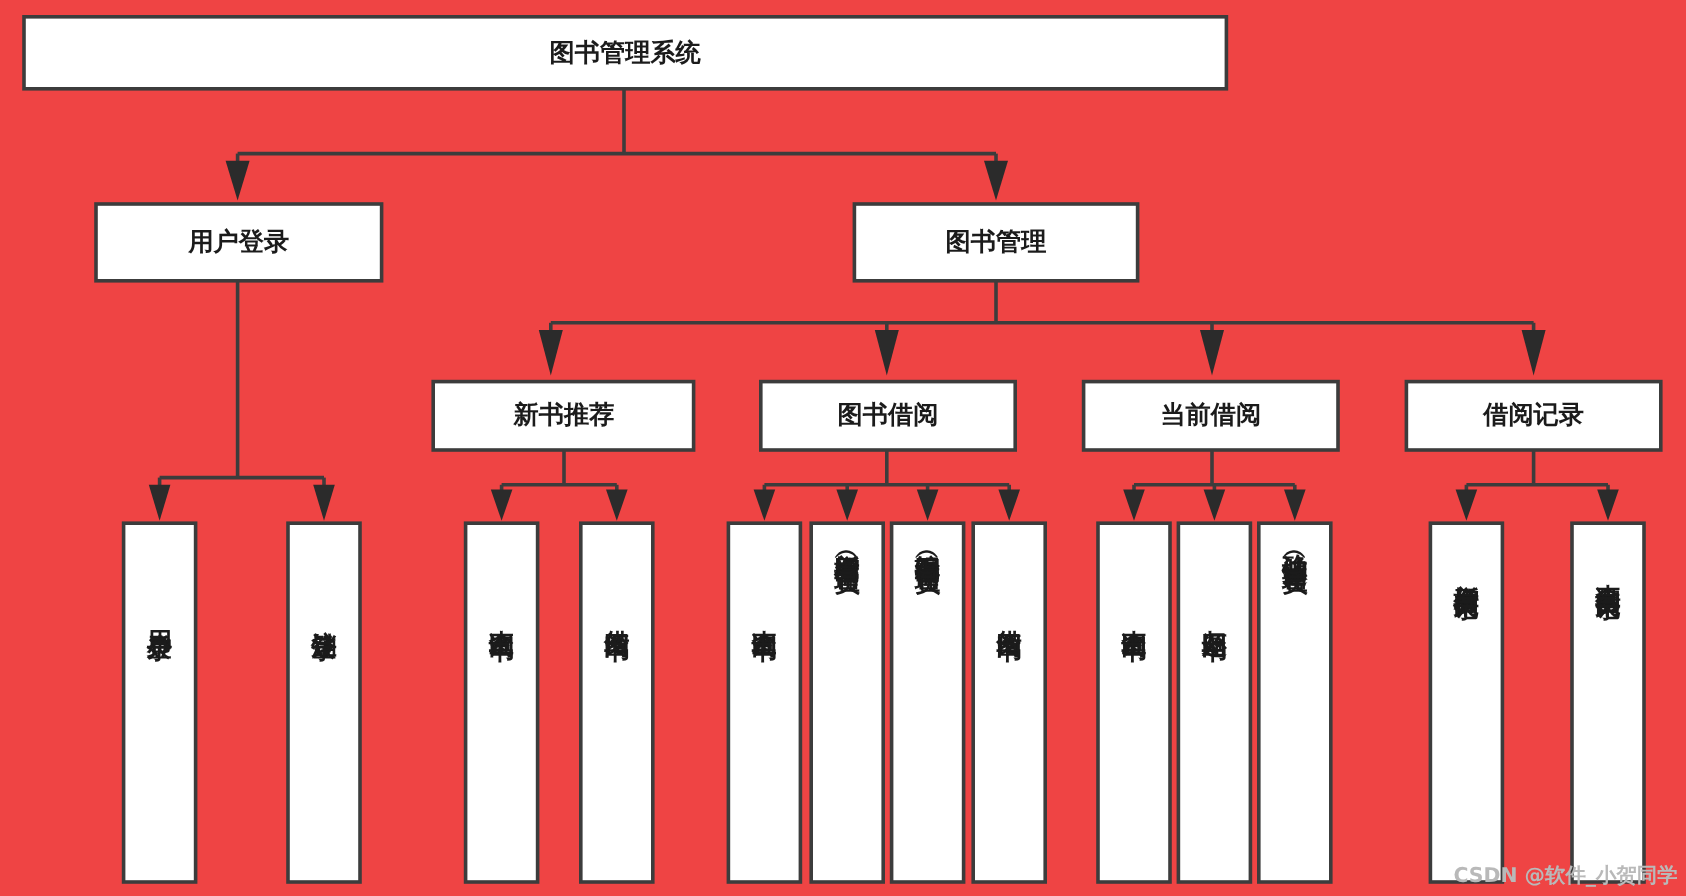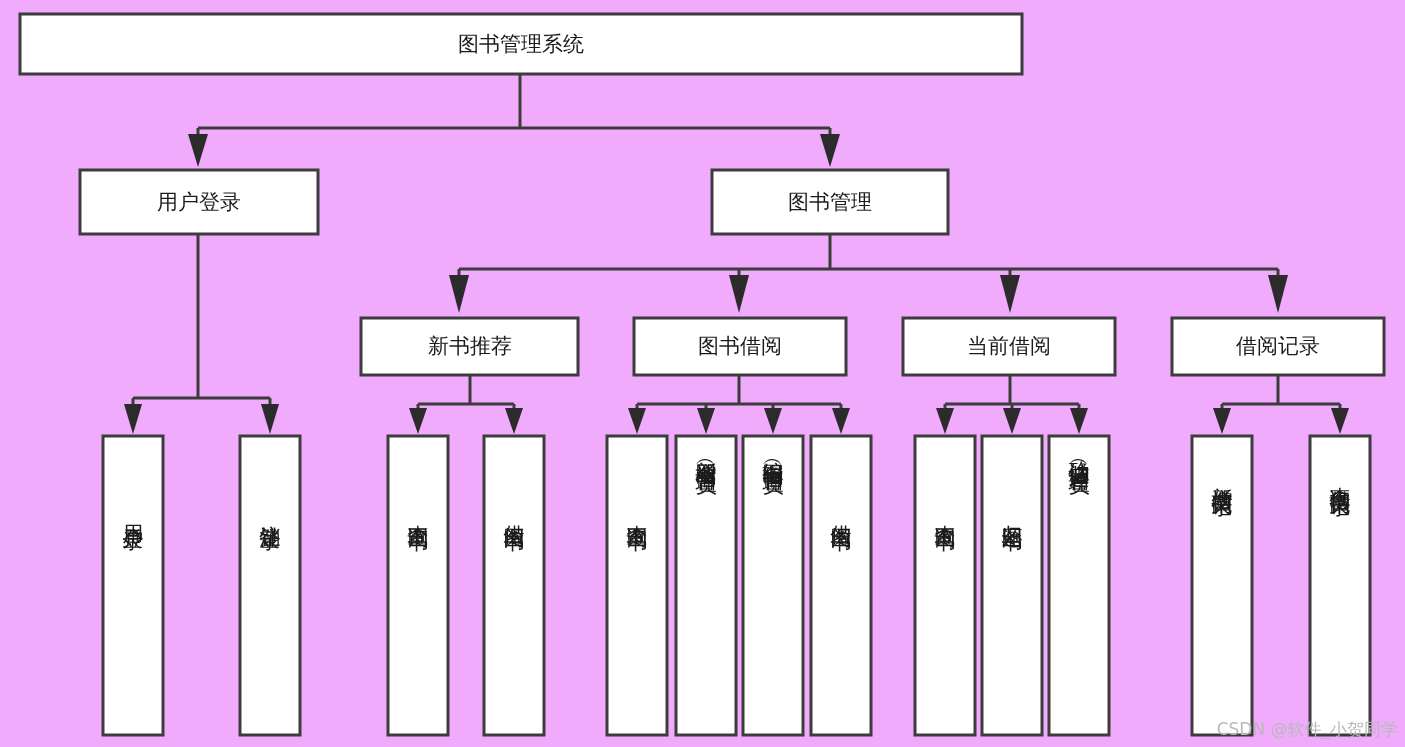--- a/index.html
+++ b/index.html
@@ -11,21 +11,22 @@
   body {
     width: 1405px;
     height: 747px;
     font-family: "DejaVu Sans", "Liberation Sans", sans-serif;
     overflow: hidden;
   }
   #diagram-root {
     position: relative;
     width: 1405px;
     height: 747px;
-    background: #f0abfc;
+    background: #ef4444;
+    font-weight: bold;
   }
   svg.diagram-canvas {
     position: absolute;
     top: 0;
     left: 0;
     width: 1405px;
     height: 747px;
     display: block;
   }
   .node-rect {

